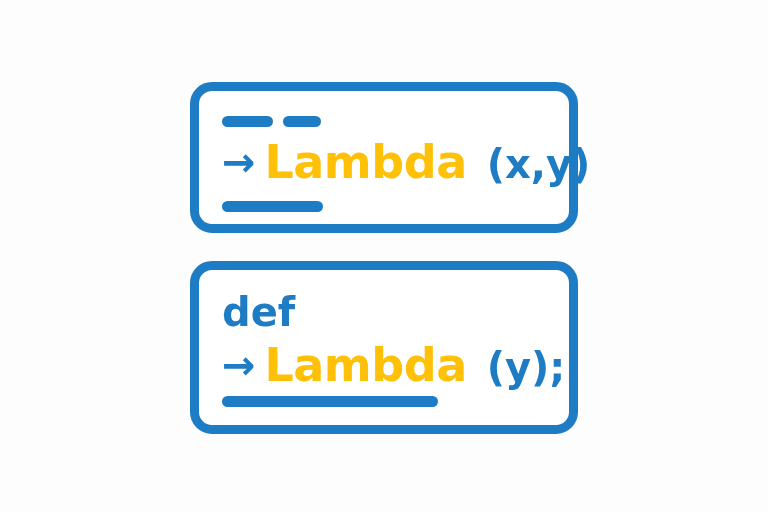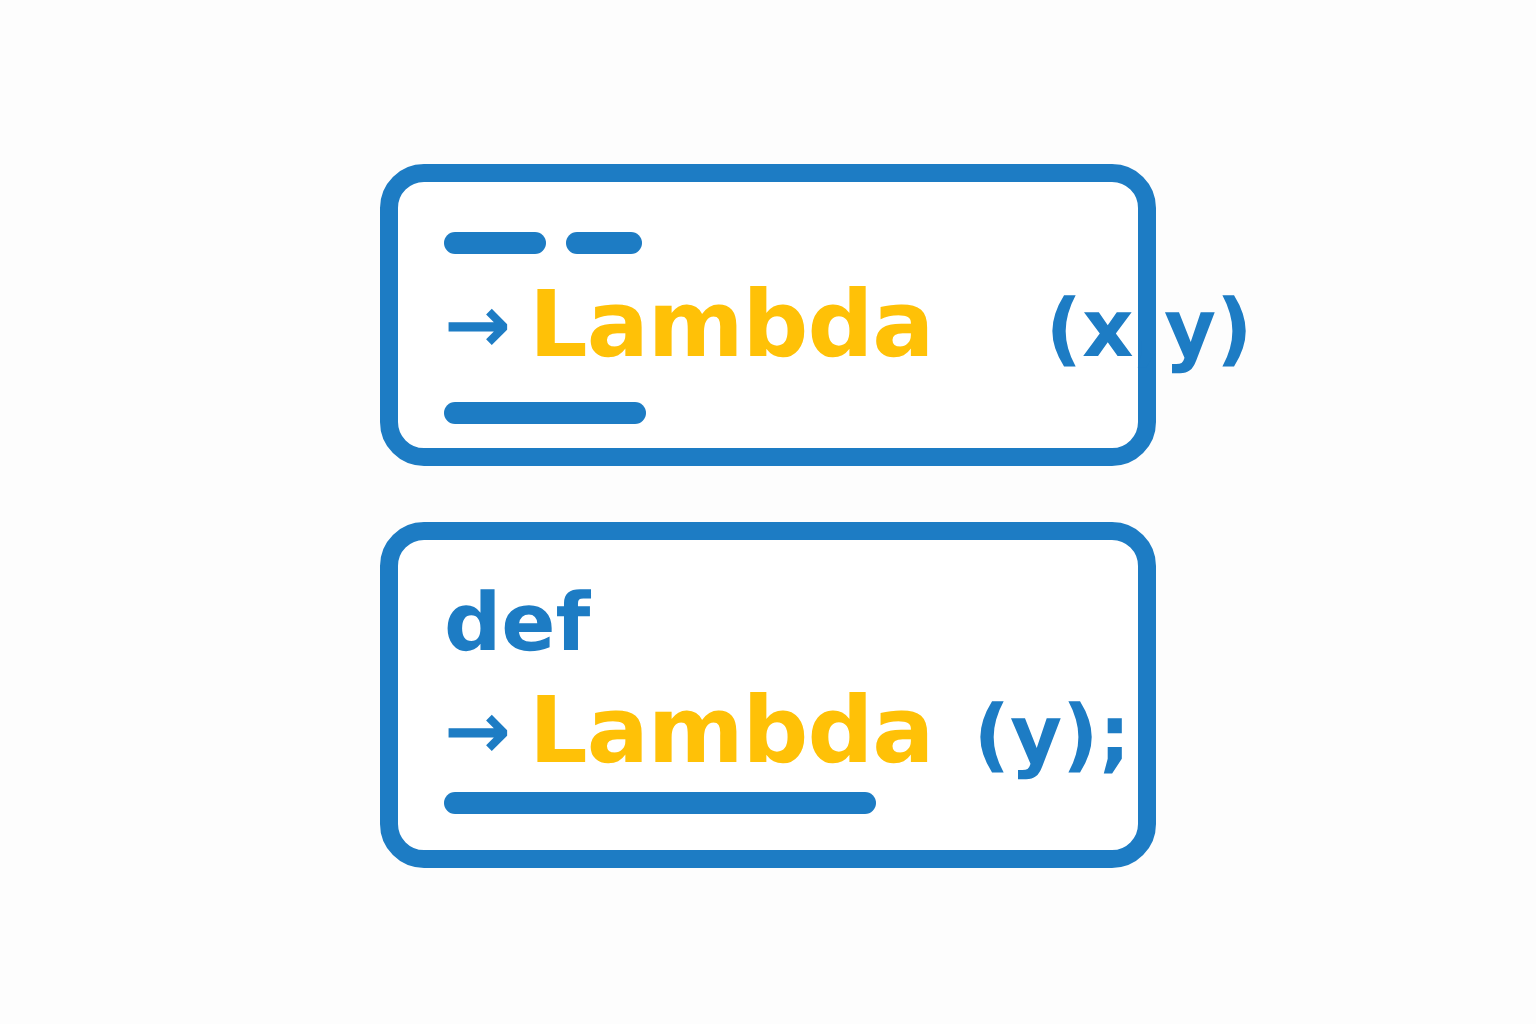--- a/index.html
+++ b/index.html
@@ -121,21 +121,21 @@
     <div class="card-inner">
 
       <div class="bar" id="c1-dash-a" style="background: rgb(29, 124, 196);"></div>
       <div class="bar" id="c1-dash-b" style="background: rgb(29, 124, 196);"></div>
 
       <div class="code-line" id="c1-line-main">
         <span class="tok-arrow" style="color: rgb(29, 124, 196);">→</span>
         <span class="gap-sm"></span>
         <span class="tok-name" style="color: rgb(255, 193, 7);">Lambda</span>
         <span class="gap-md"></span>
-        <span class="tok-blue" style="color: rgb(29, 124, 196); margin-left: 36px;">(x,y)</span>
+        <span class="tok-blue" style="color: rgb(29, 124, 196);">(x,y)</span>
       </div>
 
       <div class="bar" id="c1-rule" style="background: rgb(29, 124, 196);"></div>
     </div>
   </div>
 
   <div class="card" id="card-2" style="border-color: rgb(29, 124, 196); background: rgb(255, 255, 255);">
     <div class="card-inner">
 
       <div class="code-line" id="c2-line-def">

